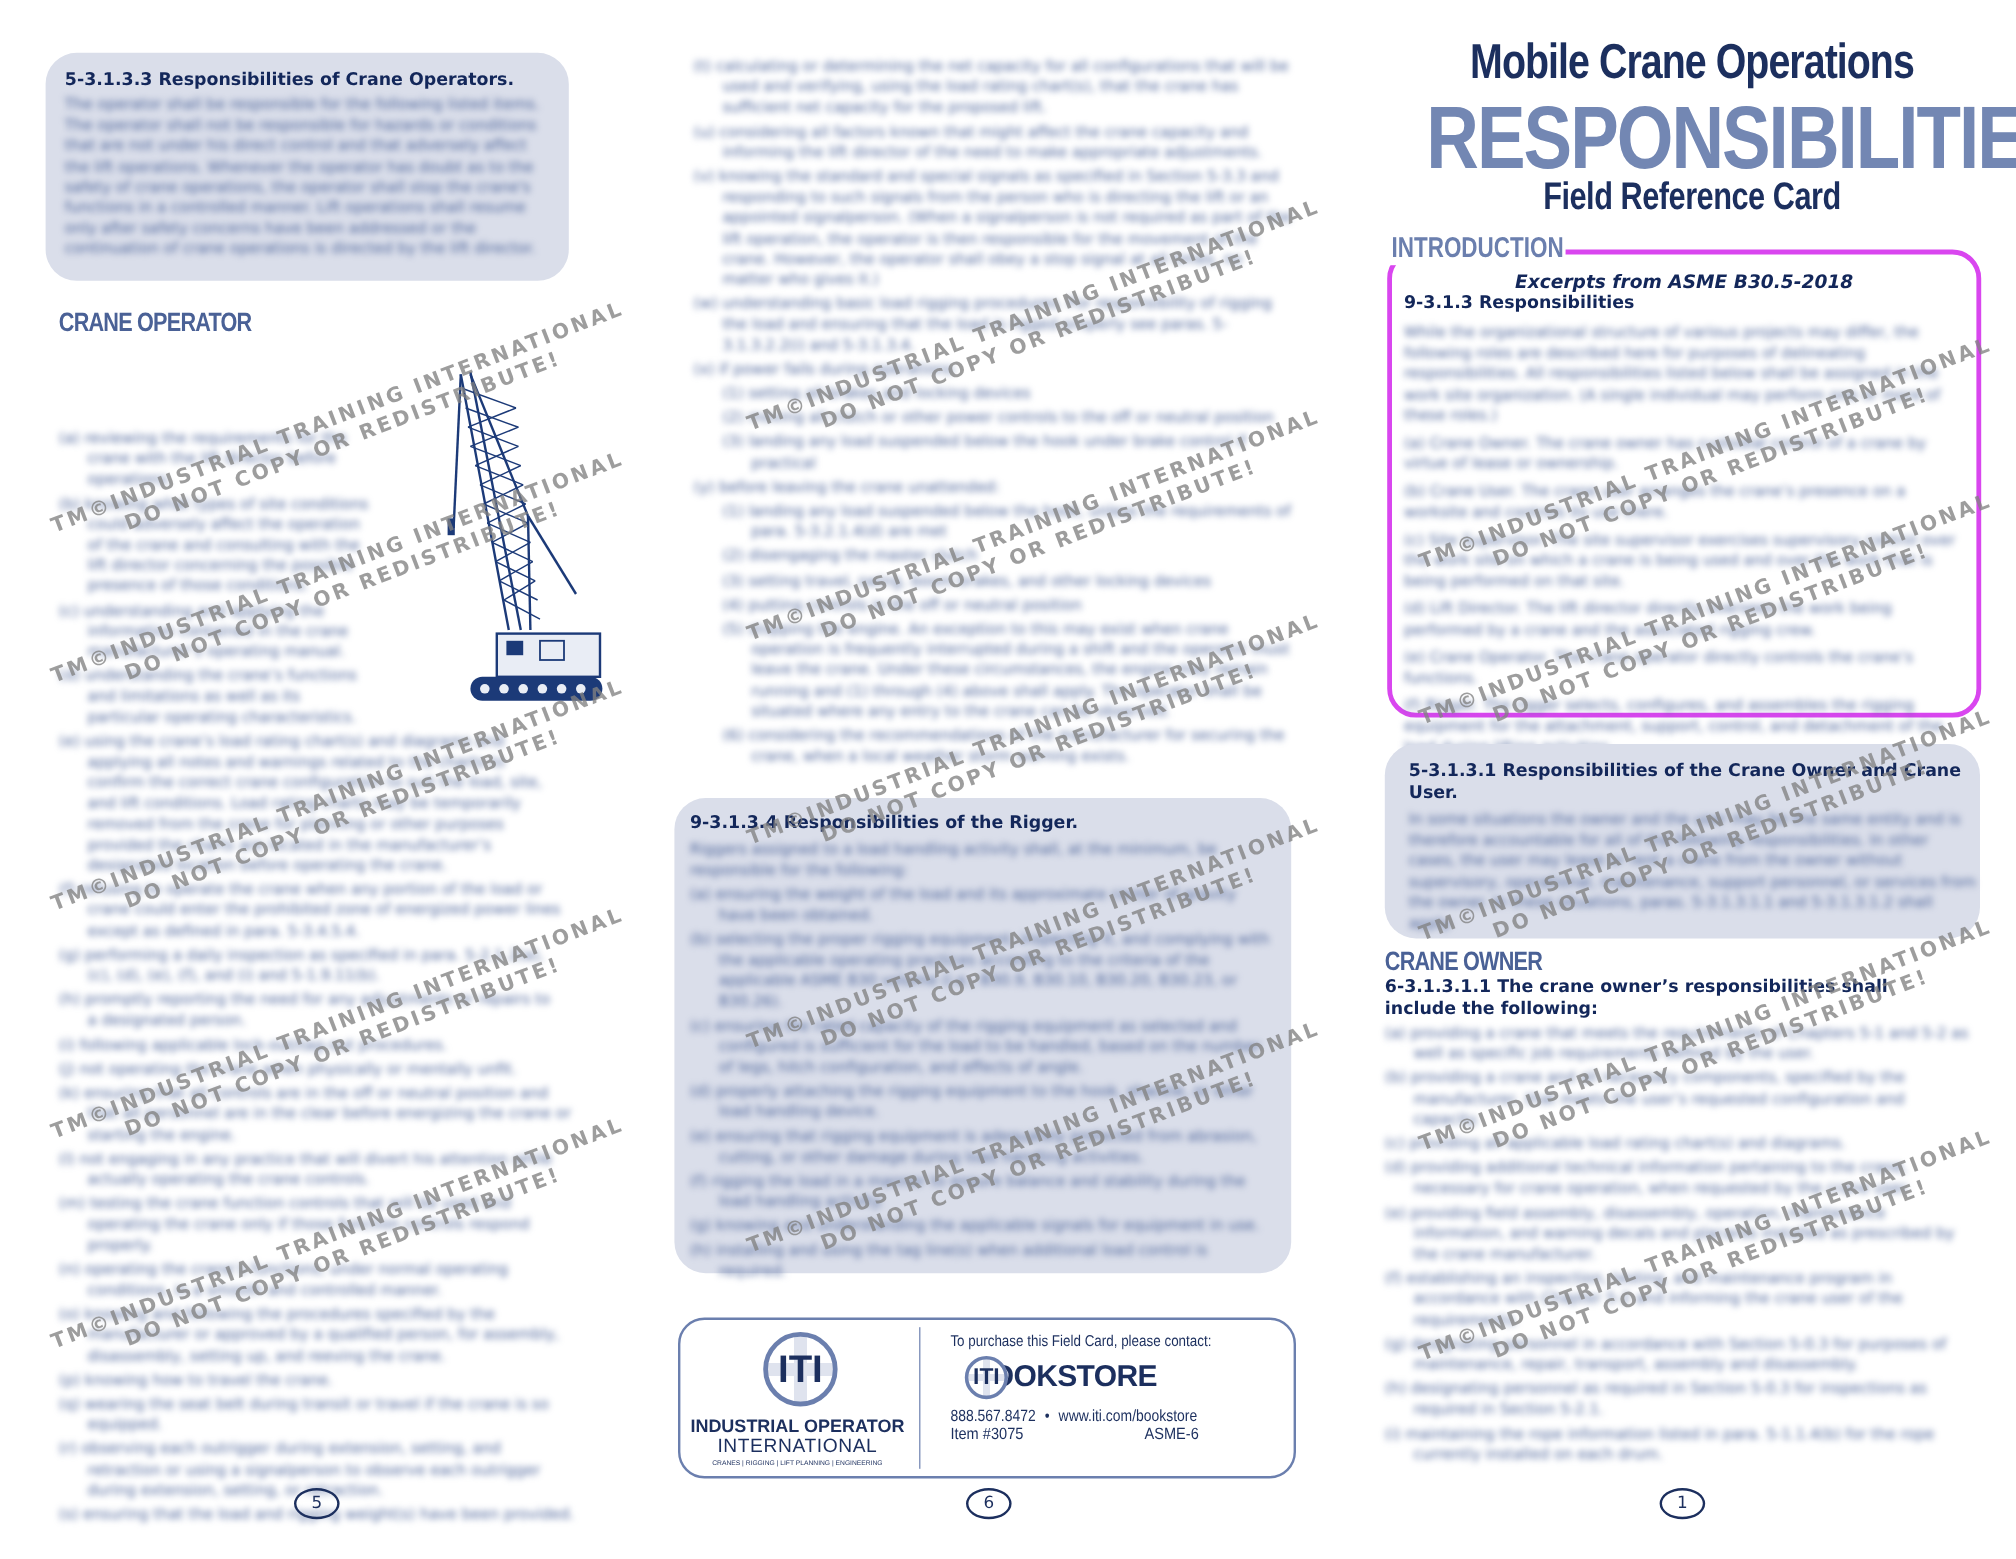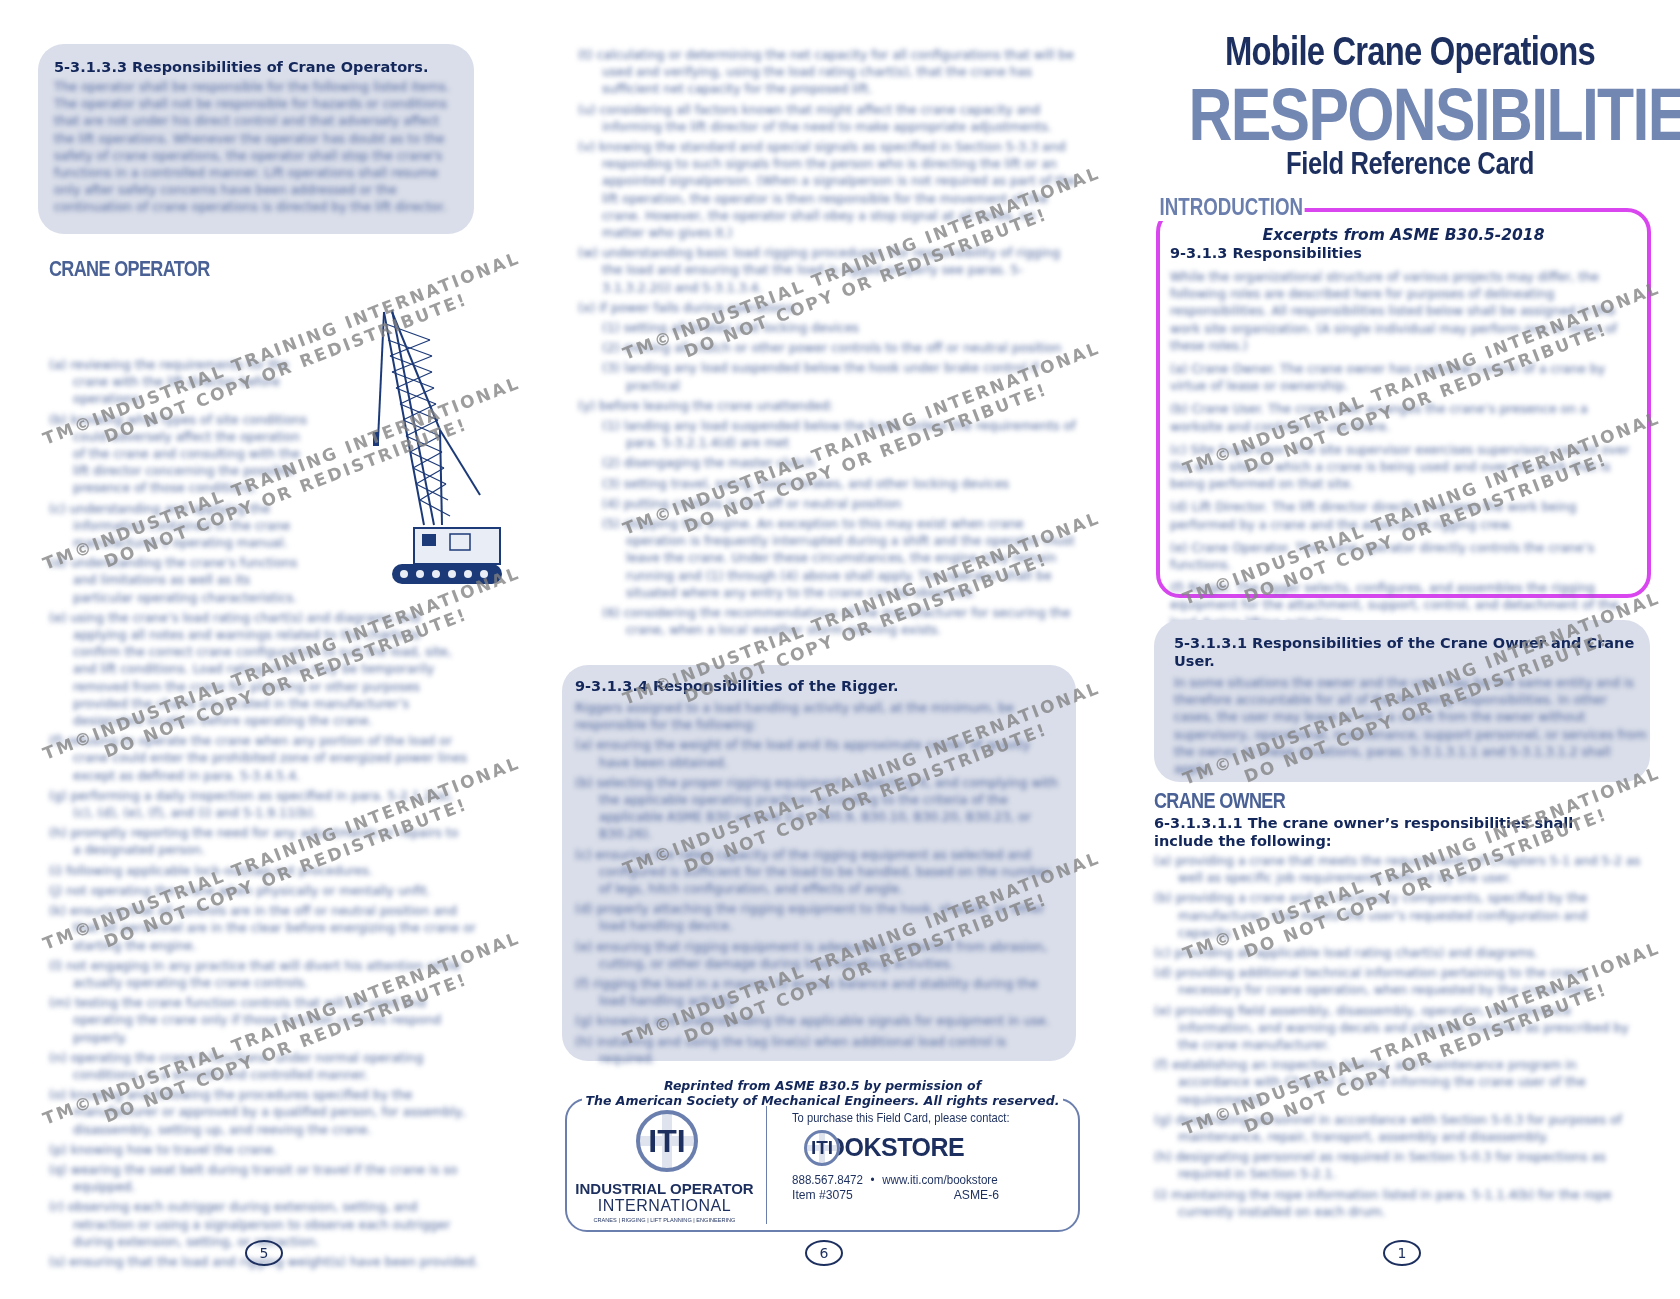--- a/index.html
+++ b/index.html
@@ -135,24 +135,20 @@
       <p class="item">(c) ensuring the rated capacity of the rigging equipment as selected and configured is sufficient for the load to be handled, based on the number of legs, hitch configuration, and effects of angle.</p>
       <p class="item">(d) properly attaching the rigging equipment to the hook, shackle, or other load handling device.</p>
       <p class="item">(e) ensuring that rigging equipment is adequately protected from abrasion, cutting, or other damage during load handling activities.</p>
       <p class="item">(f) rigging the load in a manner to ensure balance and stability during the load handling activity.</p>
       <p class="item">(g) knowing and understanding the applicable signals for equipment in use.</p>
       <p class="item">(h) installing and using the tag line(s) when additional load control is required.</p>
     </div>
   </div>
 
   <div class="footer-box"></div>
-  <div class="footer-credit">
-    <div>Reprinted from ASME B30.5 by permission of</div>
-    <div><span class="c2">The American Society of Mechanical Engineers. All rights reserved.</span></div>
-  </div>
 
   <div style="position:absolute; left:12px; top:1110px; width:185px; text-align:center;">
     <div class="iti-logo-circle" style="position:relative; left:64px; width:62px; height:62px; font-size:32px;">
         <span>ITI</span>
       </div>
     <div style="font-family:'Liberation Sans',sans-serif; font-size:15px; font-weight:bold; margin-top:8px; color:#1c2f5e;">INDUSTRIAL OPERATOR</div>
     <div style="font-family:'Liberation Sans',sans-serif; font-size:16px; color:#1c2f5e; letter-spacing:0.5px;">INTERNATIONAL</div>
     <div style="font-family:'Liberation Sans',sans-serif; font-size:5.6px; color:#1c2f5e; margin-top:2px;">CRANES | RIGGING | LIFT PLANNING | ENGINEERING</div>
   </div>
   <div style="position:absolute; left:206px; top:1106px; width:1px; height:118px; background:#6b7fae;"></div>

